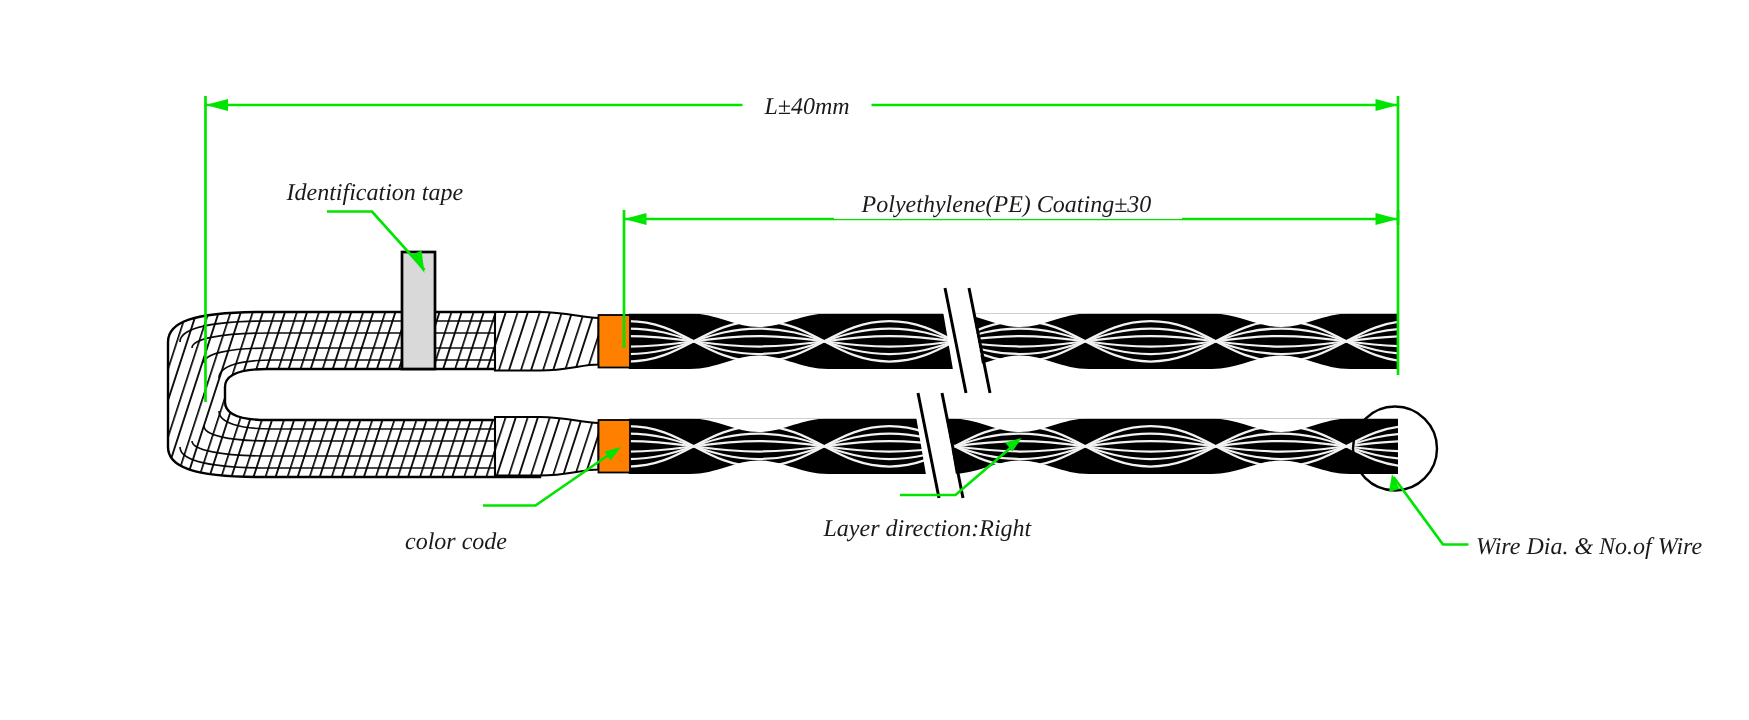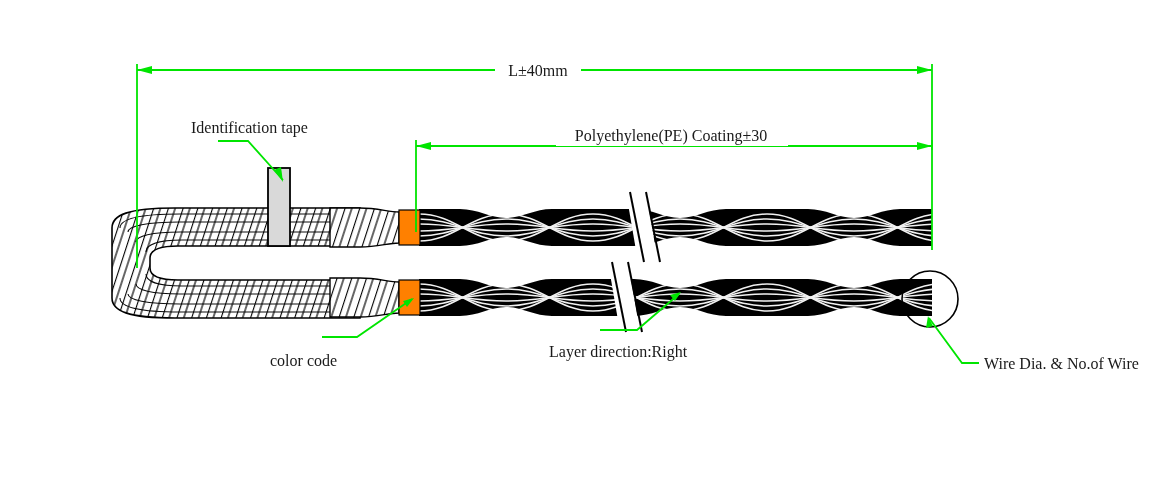--- a/index.html
+++ b/index.html
@@ -12,20 +12,21 @@
     height: 480px;
     position: relative;
     font-family: "Liberation Serif", "DejaVu Serif", serif;
     overflow: hidden;
   }
   #diagram-root {
     position: absolute;
     left: 0; top: 0;
     width: 1166px;
     height: 480px;
+    font-style: italic;
   }
   svg#cable-drawing {
     display: block;
     width: 1166px;
     height: 480px;
   }
   .dim-text, .callout-text {
     font-family: "Liberation Serif", "DejaVu Serif", serif;
     fill: #1a1a1a;
     font-size: 16px;

